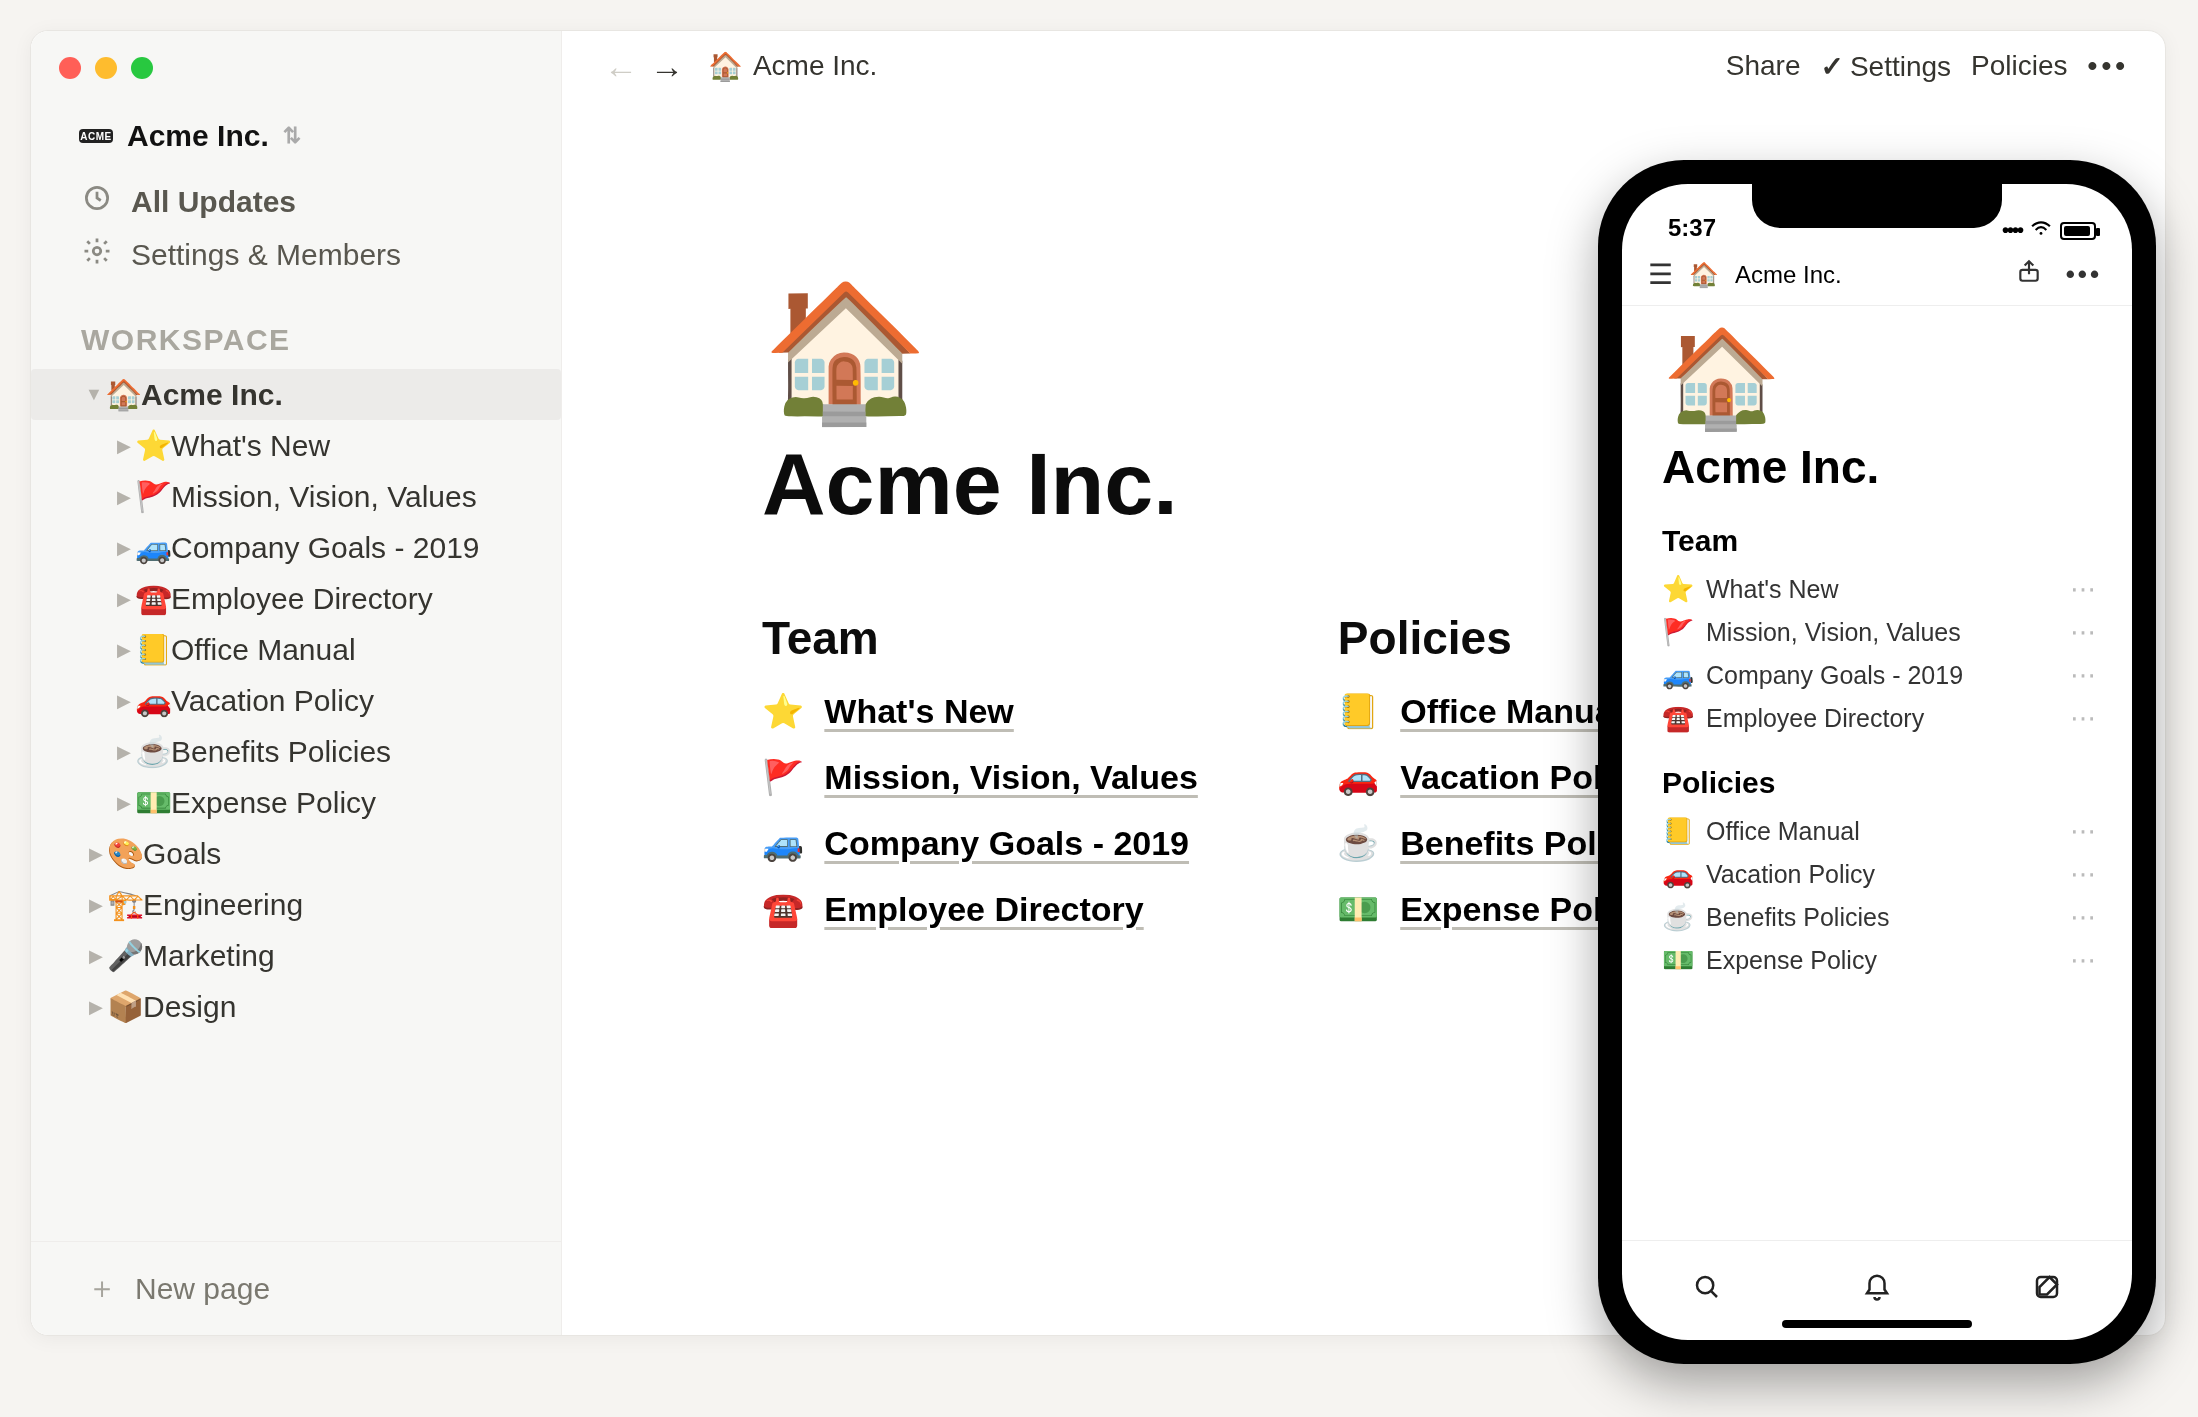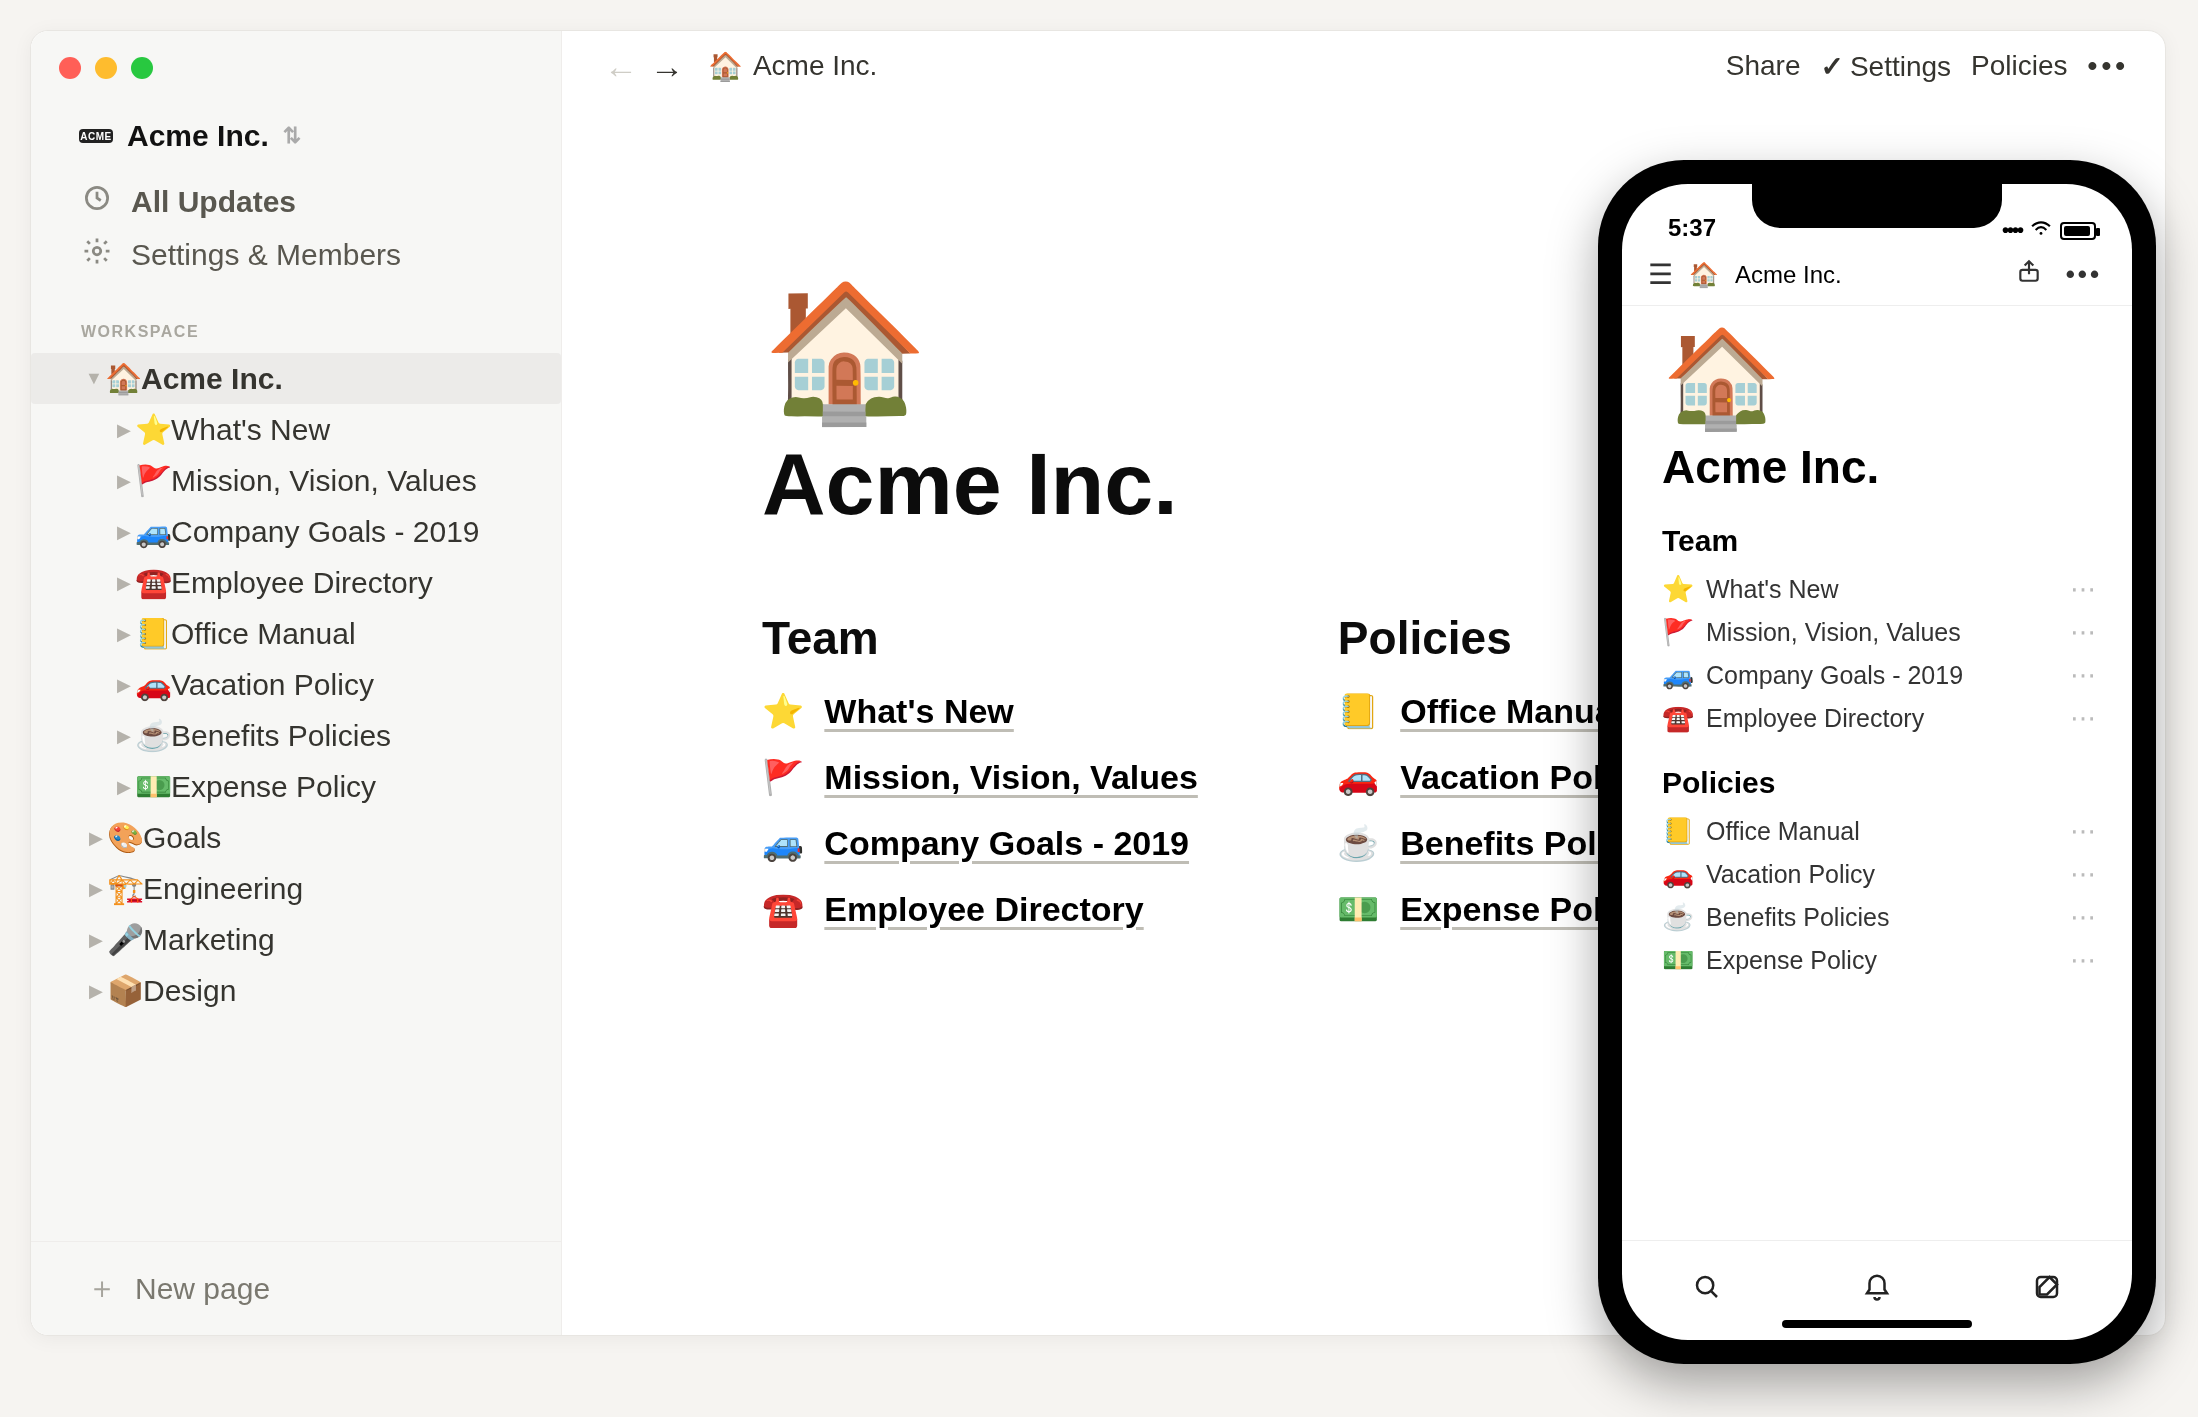--- a/index.html
+++ b/index.html
@@ -61,21 +61,21 @@
     display: flex; align-items: center; gap: 18px;
     padding: 8px 0 8px 50px;
     font-size: 30px; color:#59574f;
     cursor: pointer;
   }
   .nav-item .icon { width: 32px; text-align: center; }
   .nav-item.bold { font-weight: 600; }
 
   .section-label {
     padding: 42px 0 12px 50px;
-    font-size: 16px; font-weight: 600; letter-spacing: 1.5px;
+    font-size: 30px; font-weight: 600; letter-spacing: 1.5px;
     color:#a9a79f;
   }
 
   .tree { flex: 1; }
   .tree-row {
     display:flex; align-items:center;
     font-size: 30px; color:#35342f;
     cursor: pointer;
   }
   .tree-row.active { background:#ecebe9; font-weight:600; border-radius:4px; }

